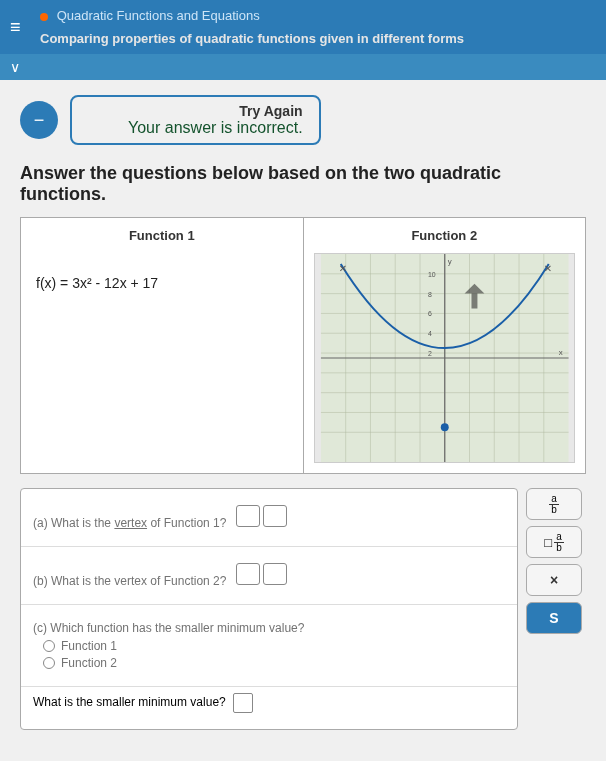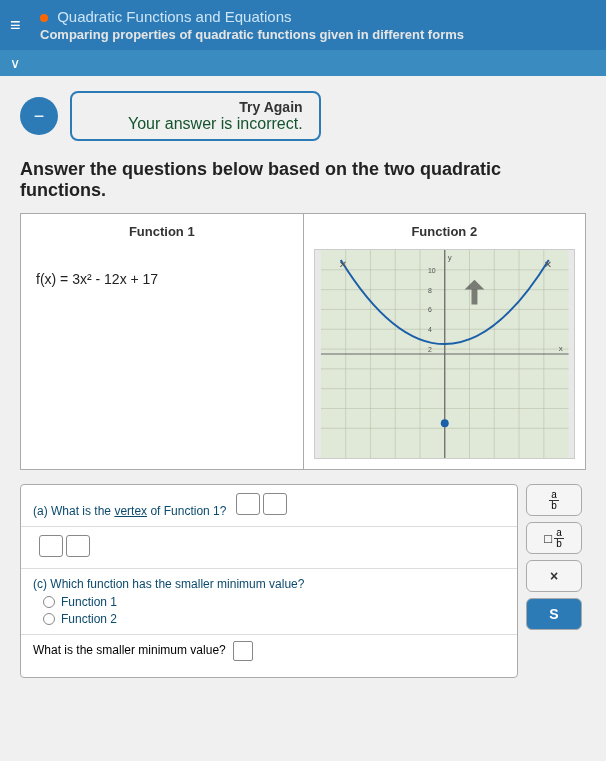--- a/index.html
+++ b/index.html
@@ -30,22 +30,22 @@
       display: inline-block;
       width: 8px;
       height: 8px;
       background: #ff6600;
       border-radius: 50%;
       margin-right: 5px;
       vertical-align: middle;
     }
     .header-subtitle {
       color: #cce4f7;
-      font-size: 15px;
-      margin-bottom: 2px;
+      font-size: 13px;
+      margin-bottom: 8px;
     }
     .header-title {
       color: #e5e5e5;
       font-size: 13px;
       font-weight: bold;
     }
 
     
     .chevron-bar {
       background: #3a8bbf;
@@ -165,24 +165,24 @@
       overflow: hidden;
     }
     .qa-right {
       display: flex;
       flex-direction: column;
       gap: 6px;
       width: 60px;
     }
 
     .qa-row {
-      padding: 8px 12px;
+      padding: 16px 12px;
       border-bottom: 1px solid #ddd;
       font-size: 12px;
-      color: #0c4a6e;
+      color: #737373;
     }
     .qa-row:last-child {
       border-bottom: none;
     }
     .qa-row-label {
       font-weight: normal;
     }
     .underline {
       text-decoration: underline;
     }
@@ -382,20 +382,21 @@
         <span class="qa-row-label">(a) What is the</span>
         <span class="underline">vertex</span>
         <span>of Function 1?</span>
         <span class="input-box-inline">
           <span class="input-small"></span>
           <span class="input-small"></span>
         </span>
       </div>
 
       <div class="qa-row">
+        <span class="qa-row-label">(b) What is the vertex of Function 2?</span>
         <span class="input-box-inline">
           <span class="input-small"></span>
           <span class="input-small"></span>
         </span>
       </div>
 
       <div class="qa-row">
         <div class="qa-row-label">(c) Which function has the smaller minimum value?</div>
         <div class="radio-group">
           <label class="radio-item">

